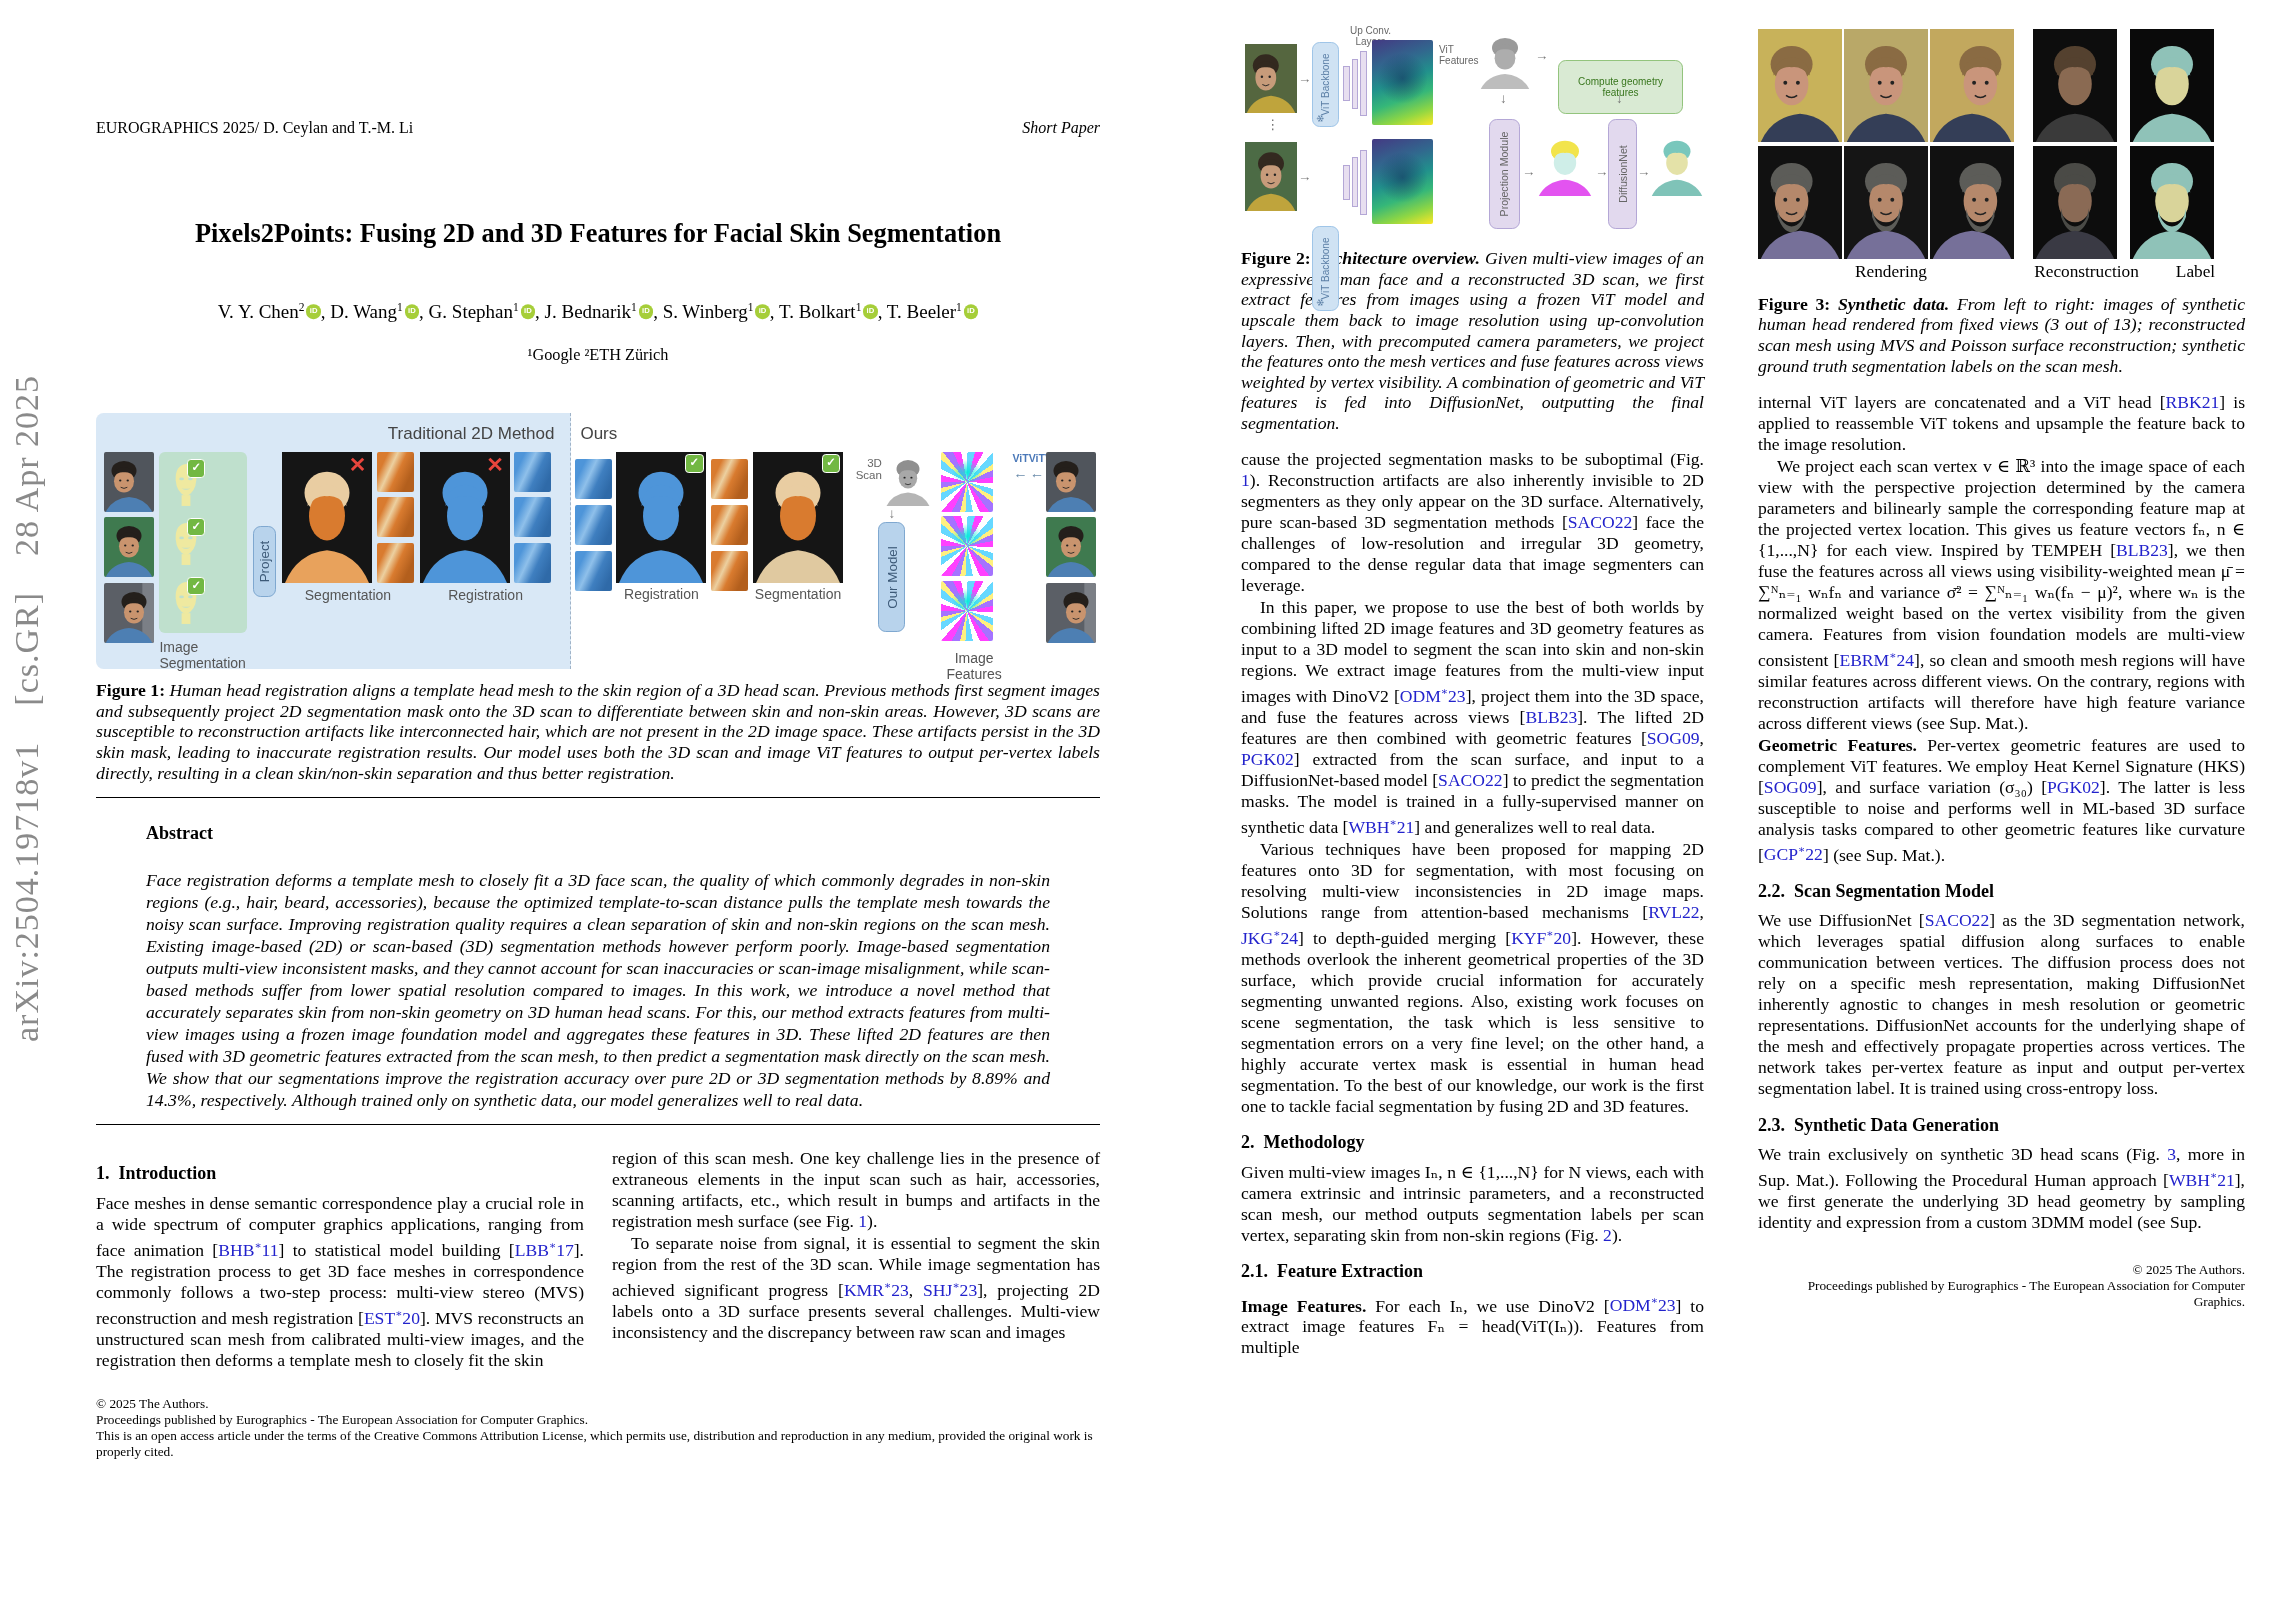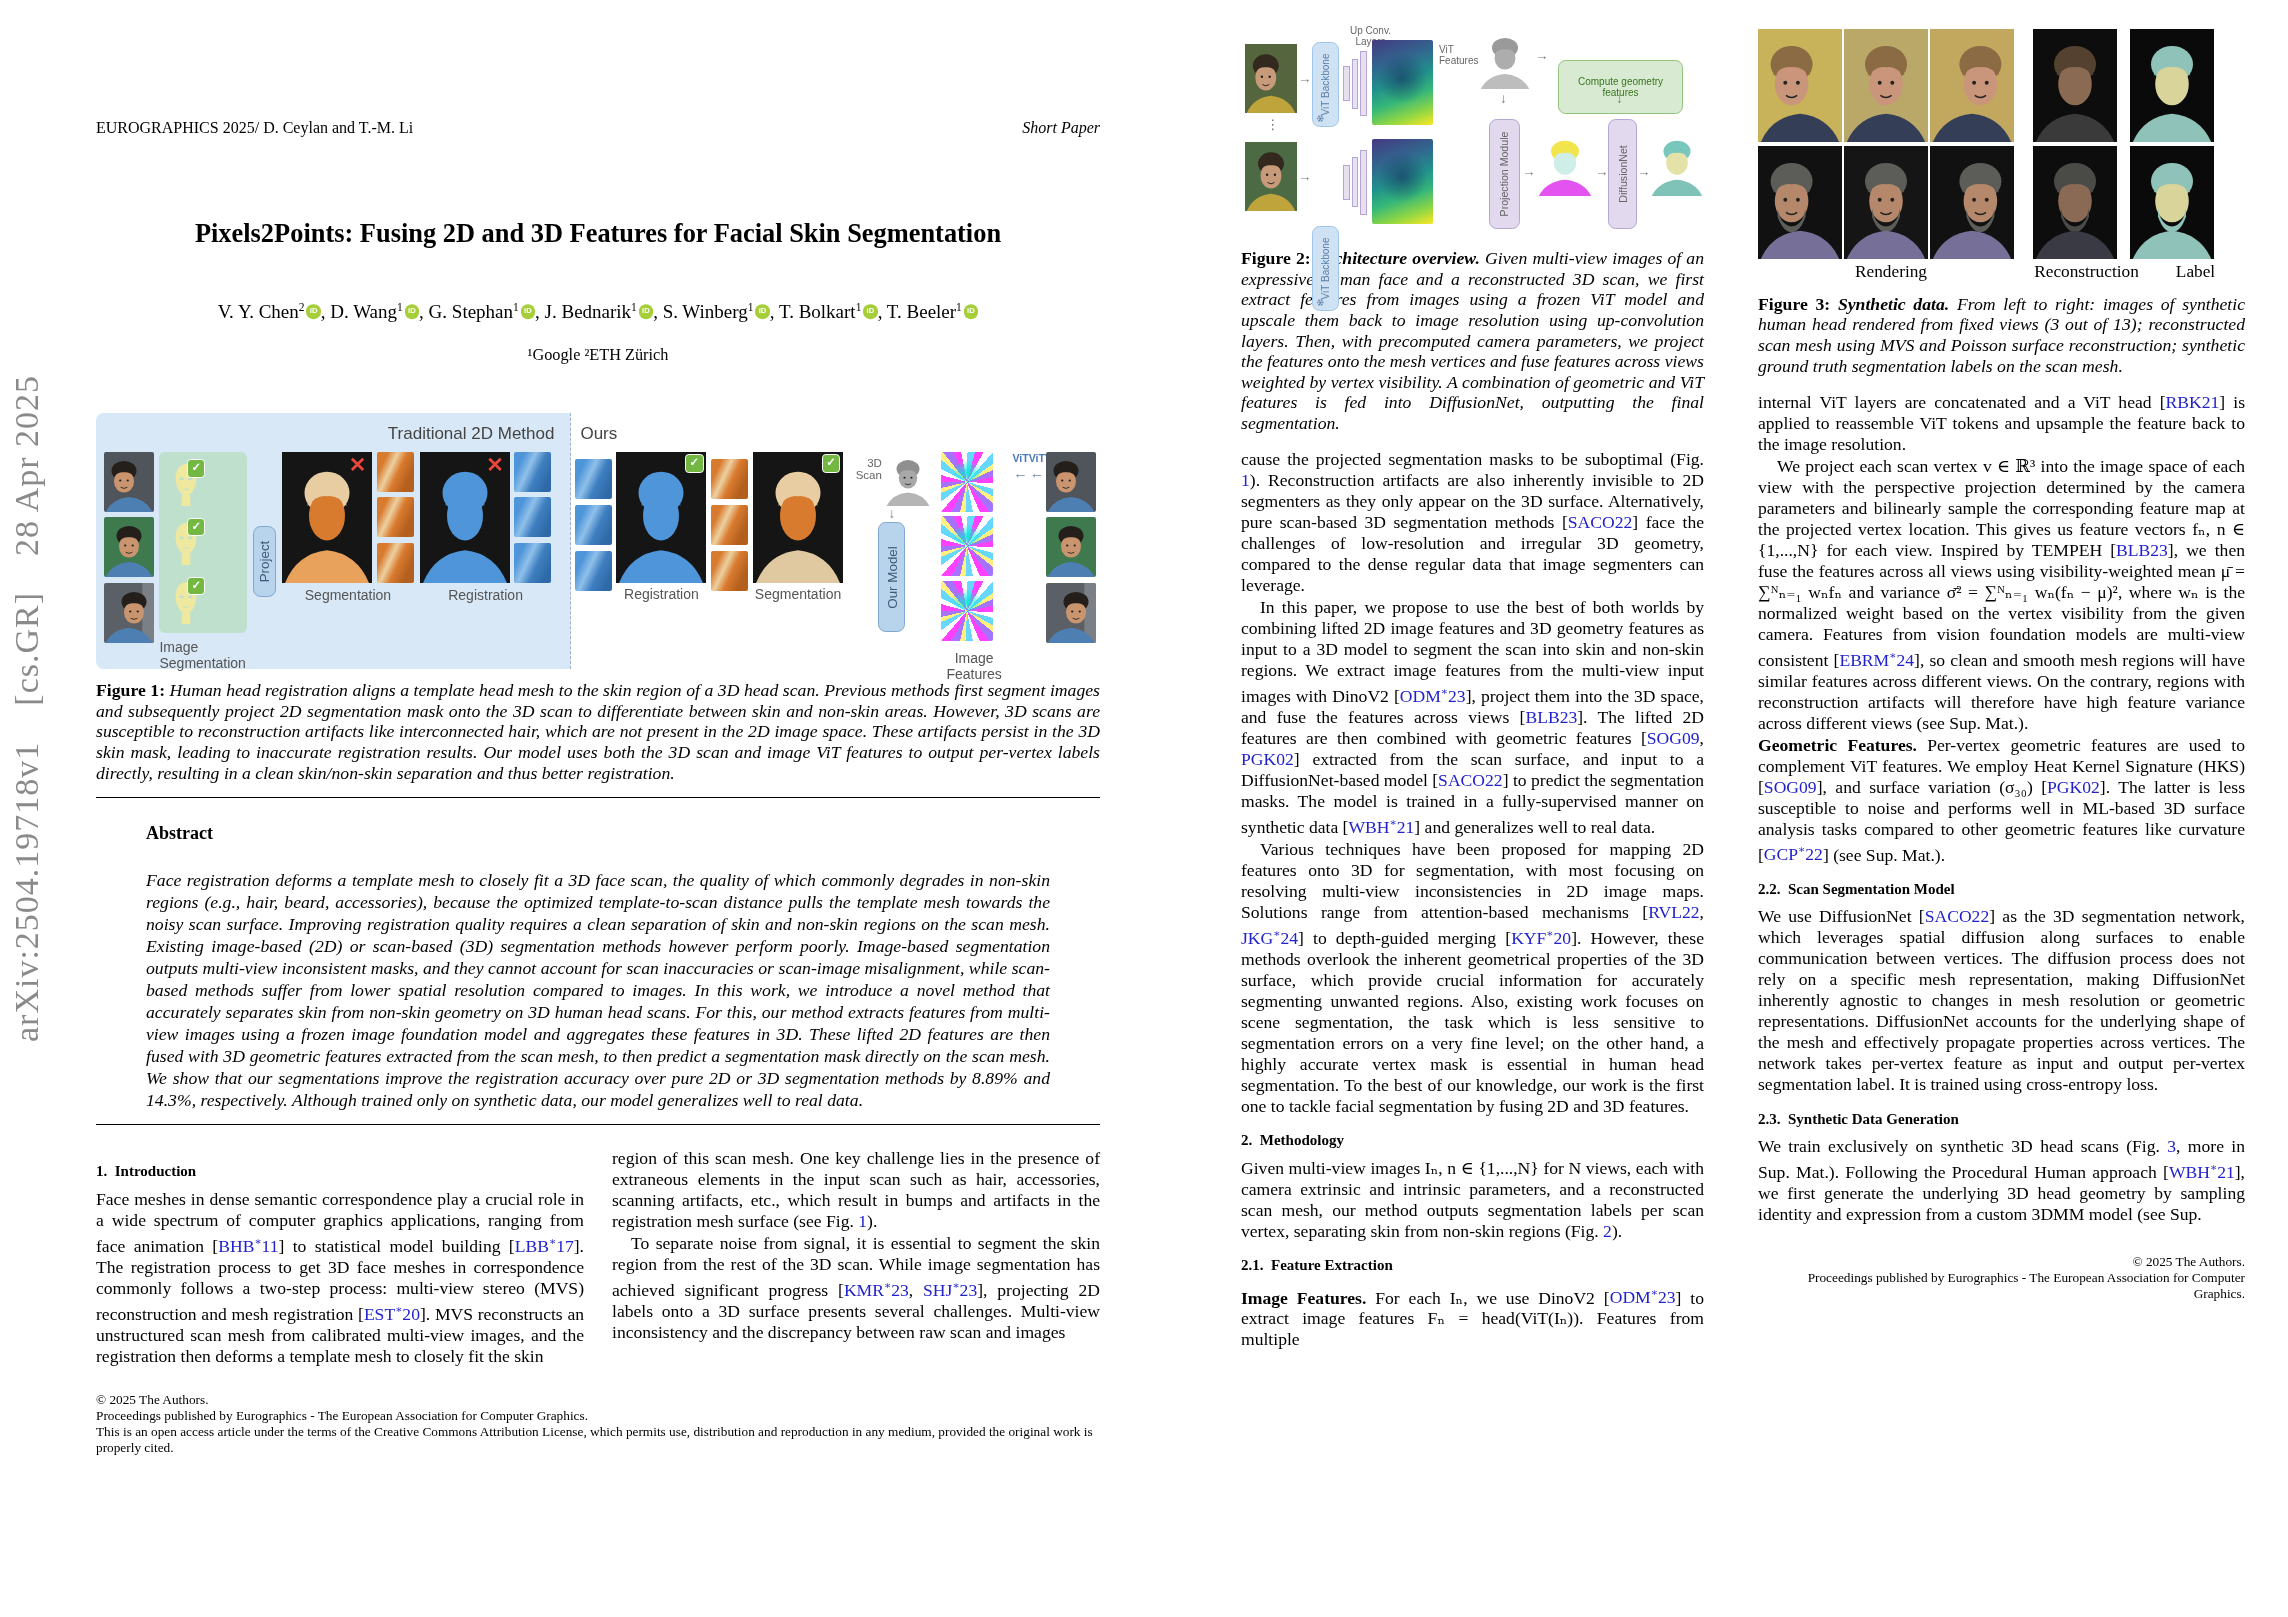--- a/index.html
+++ b/index.html
@@ -26,21 +26,21 @@
   .affil{text-align:center;margin-top:21px;font-size:16.3px;}
   
   .cols{display:flex;gap:28px;margin-top:23px;}
   .col{width:488px;}
   .cols2{display:flex;gap:54px;margin-top:15.4px;}
   .colL{width:463px;}
   .colR{width:487px;}
   p.body{font-size:17.6px;line-height:21px;text-align:justify;margin:0;}
   p.body.ind{text-indent:19px;}
   p.body + p.body{margin-top:1px;}
-  h3.sh{font-size:15px;margin:15.4px 0 8.6px 0;}
+  h3.sh{font-size:18px;margin:15.4px 0 8.6px 0;}
   .cite{color:var(--link-blue,#2222cc);}
   .cite sup{font-size:10.6px;}
   .caption{font-size:17.7px;line-height:20.6px;font-style:italic;text-align:justify;margin:11.5px 0 0 0;}
   .caption b{font-style:normal;}
   .caption .lead{font-weight:bold;}
   hr.rule{border:none;border-top:1.4px solid #000;margin:13.4px 0 0 0;}
   .abstract{margin:25px 50px 0 50px;}
   .abstract h2{font-size:18px;margin:0 0 25px 0;}
   .abs-text{font-style:italic;font-size:17.7px;line-height:22px;text-align:justify;margin:0;}
   .foot1{margin-top:25px;font-size:13.3px;line-height:16px;}

